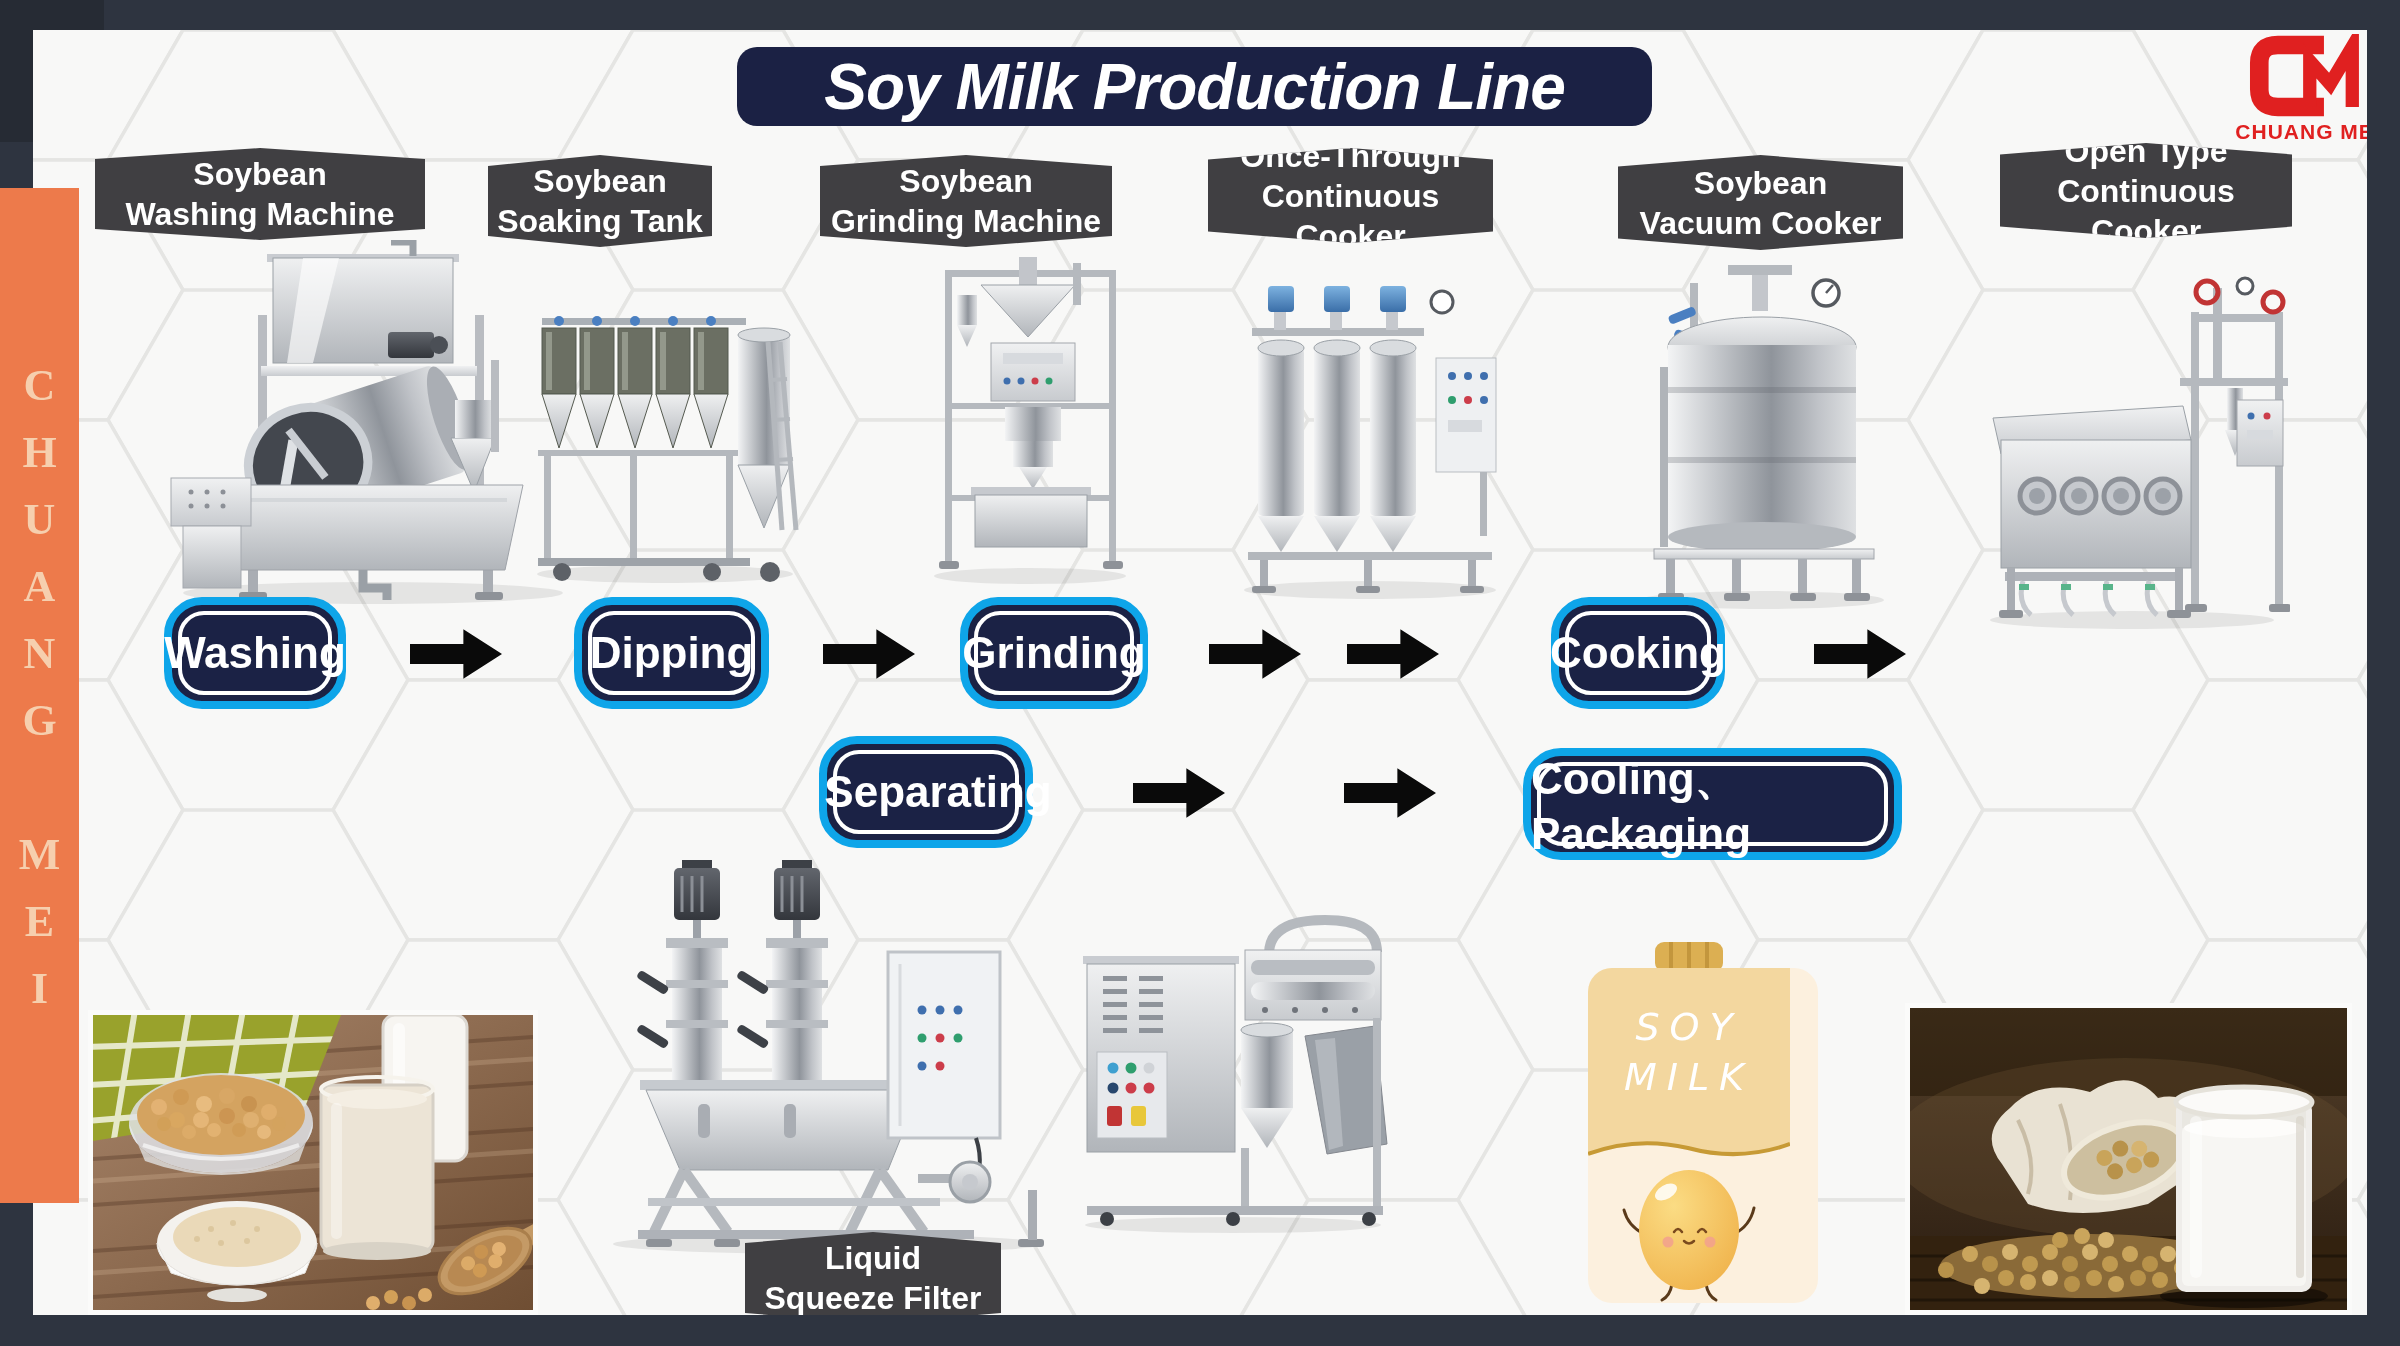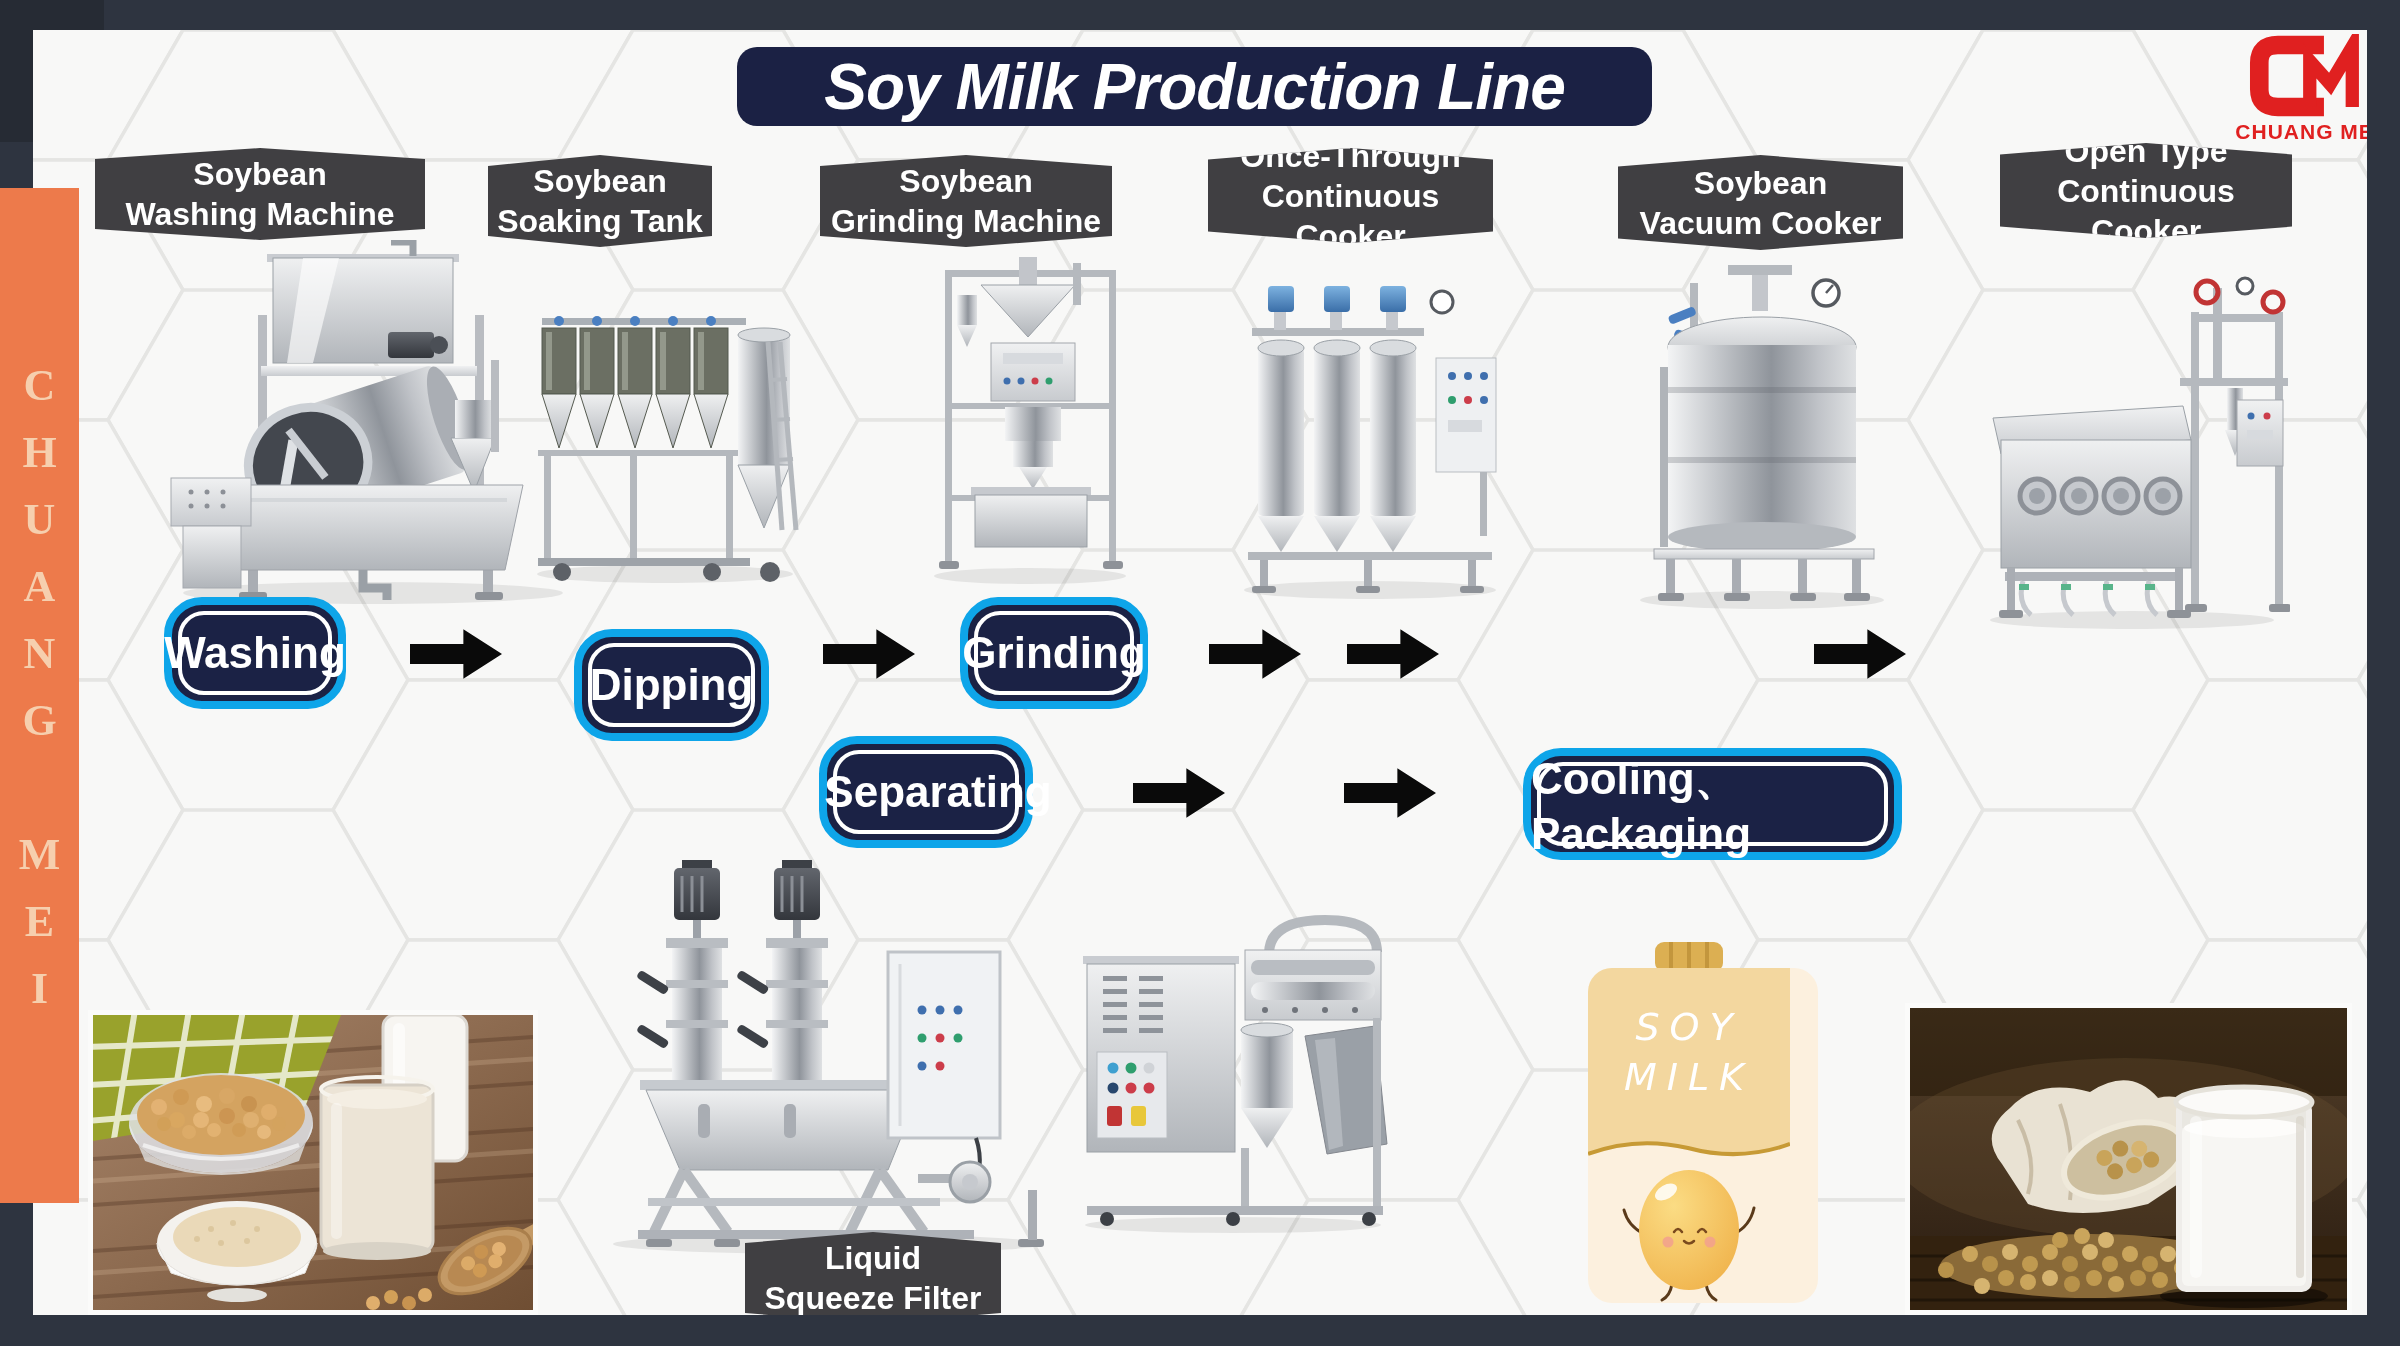--- a/index.html
+++ b/index.html
@@ -370,29 +370,32 @@
       <rect x="210" y="334" width="22" height="8" rx="3" fill="#8e9298"></rect>
         <rect x="294" y="334" width="22" height="8" rx="3" fill="#8e9298"></rect>
       <rect x="24" y="340" width="24" height="8" rx="3" fill="#8e9298"></rect>
         <rect x="192" y="340" width="24" height="8" rx="3" fill="#8e9298"></rect>
     </svg>
 
     <div class="pill" style="left:131px;top:567px;width:182px;">
       <span>Washing</span>
       </div>
     <div class="arrow" style="left:377px;top:596px;"></div>
-    <div class="pill" style="left:541px;top:599px;width:195px;">
+    <div class="pill" style="left:541px;top:567px;width:195px;">
       <span>Dipping</span>
       </div>
     <div class="arrow" style="left:790px;top:596px;"></div>
     <div class="pill" style="left:927px;top:567px;width:188px;">
       <span>Grinding</span>
       </div>
     <div class="arrow" style="left:1176px;top:596px;"></div>
     <div class="arrow" style="left:1314px;top:596px;"></div>
+    <div class="pill" style="left:1518px;top:567px;width:174px;">
+      <span>Cooking</span>
+      </div>
     <div class="arrow" style="left:1781px;top:596px;"></div>
 
     <div class="pill" style="left:786px;top:706px;width:214px;padding-left:24px;">
       <span>Separating</span>
       </div>
     <div class="arrow" style="left:1100px;top:735px;"></div>
     <div class="arrow" style="left:1311px;top:735px;"></div>
     <div class="pill" style="left:1490px;top:706px;width:379px;margin-top:12px;">
       <span>Cooling、Packaging</span>
       </div>

